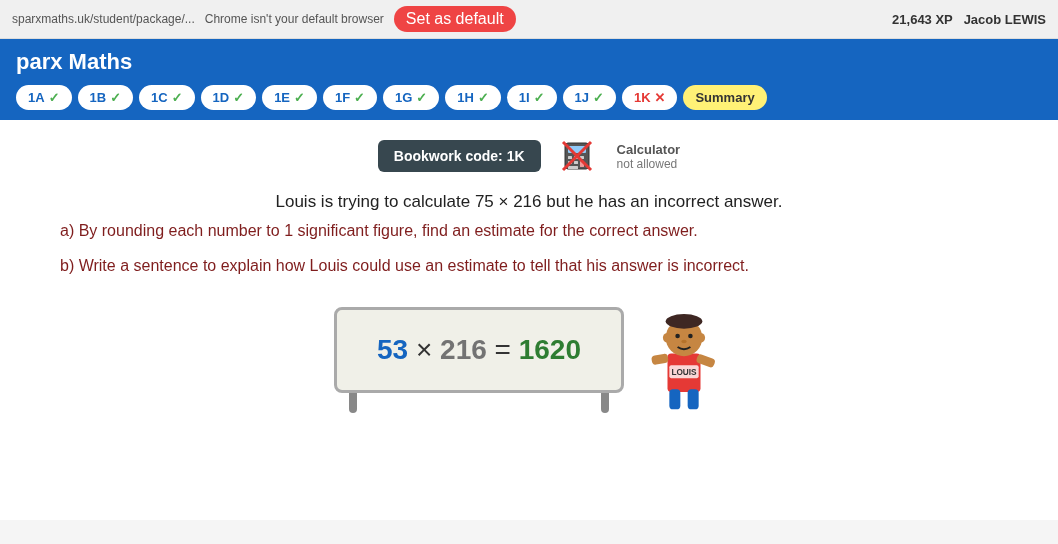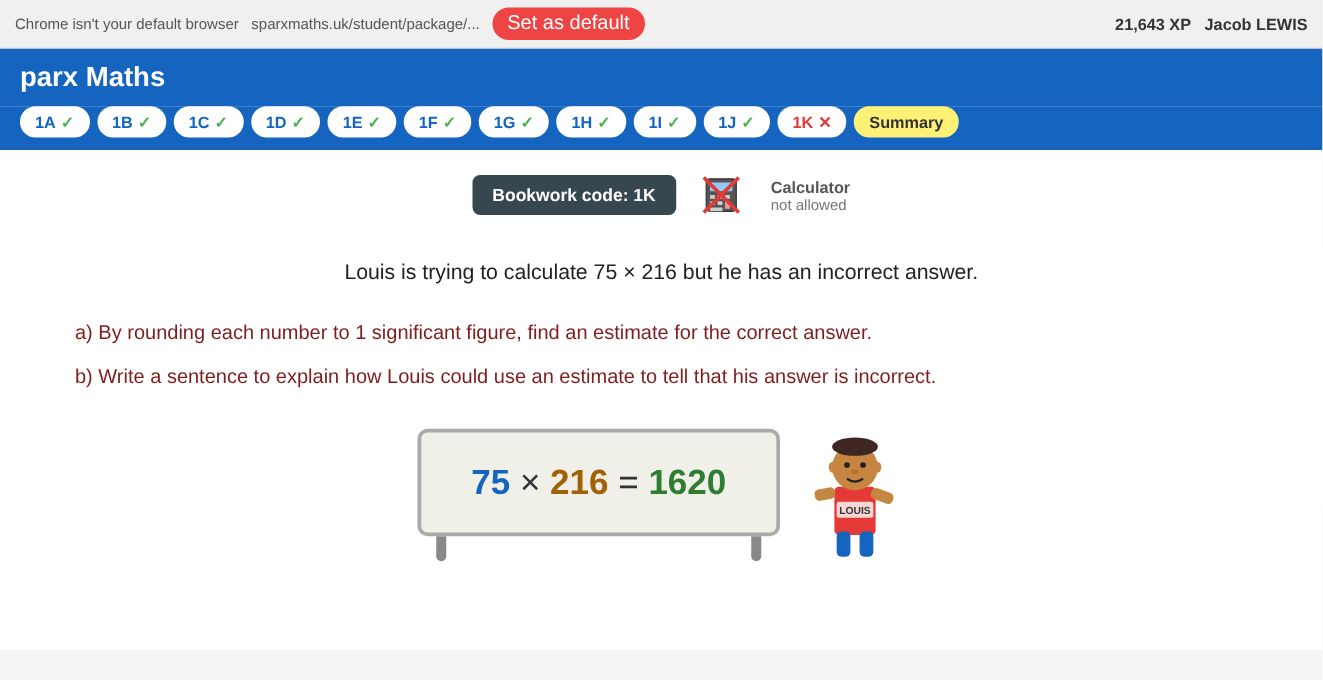--- a/index.html
+++ b/index.html
@@ -97,21 +97,21 @@
       background: white;
       padding: 20px 30px;
       min-height: 400px;
     }
 
     .bookwork-row {
       display: flex;
       align-items: center;
       justify-content: center;
       gap: 20px;
-      margin-bottom: 32px;
+      margin-bottom: 16px;
     }
 
     .bookwork-code {
       background: #37474f;
       color: white;
       padding: 8px 16px;
       border-radius: 6px;
       font-size: 14px;
       font-weight: bold;
     }
@@ -135,21 +135,21 @@
 
     .calc-icon svg {
       width: 32px;
       height: 32px;
     }
 
     .question-text {
       font-size: 17px;
       color: #222;
       line-height: 1.7;
-      margin-bottom: 20px;
+      margin-bottom: 0;
       text-align: center;
     }
 
     .question-part {
       font-size: 16px;
       color: #7f1d1d;
       line-height: 1.7;
       margin-bottom: 8px;
       margin-left: 30px;
     }
@@ -187,21 +187,21 @@
       border-radius: 0 0 4px 4px;
     }
 
     .math-equation {
       font-size: 28px;
       font-weight: bold;
     }
 
     .eq-75 { color: #1565c0; }
     .eq-times { color: #333; font-weight: normal; }
-    .eq-216 { color: #a16207; }
+    .eq-216 { color: #737373; }
     .eq-equals { color: #333; font-weight: normal; }
     .eq-1620 { color: #2e7d32; }
 
     
     .louis-character {
       display: flex;
       flex-direction: column;
       align-items: center;
       justify-content: flex-end;
     }
@@ -209,22 +209,22 @@
     
     .character-svg {
       width: 80px;
       height: 110px;
     }
   </style>
 </head>
 <body>
 
 <div class="browser-bar">
+  <span>sparxmaths.uk/student/package/...</span>
   <span>Chrome isn't your default browser</span>
-  <span>sparxmaths.uk/student/package/...</span>
   <button class="set-default-btn">Set as default</button>
   <span class="xp-info">
     <span>21,643 XP</span>&nbsp;&nbsp;
     <span>Jacob LEWIS</span>
   </span>
 </div>
 
 <div class="app-header">
   <span>parx Maths</span>
 </div>
@@ -323,21 +323,21 @@
   </div>
 
   <div class="question-part">
     <span>b) Write a sentence to explain how Louis could use an estimate to tell that his answer is incorrect.</span>
   </div>
 
   <div class="whiteboard-area">
     <div>
       <div class="whiteboard">
         <div class="math-equation">
-          <span class="eq-75">75</span>
+          <span class="eq-75">53</span>
           <span class="eq-times"> × </span>
           <span class="eq-216">216</span>
           <span class="eq-equals"> = </span>
           <span class="eq-1620">1620</span>
         </div>
       </div>
       <div class="whiteboard-legs">
         <div class="whiteboard-leg"></div>
         <div class="whiteboard-leg"></div>
       </div>

